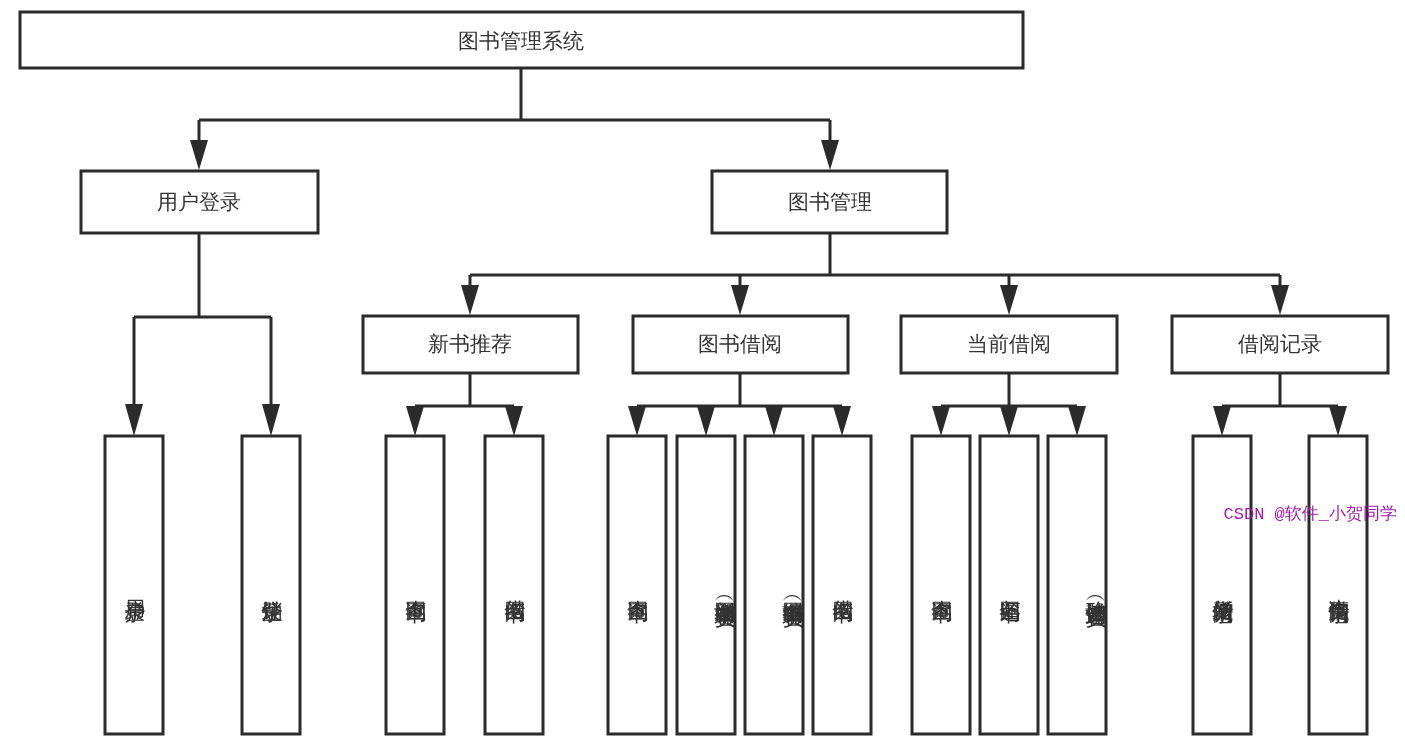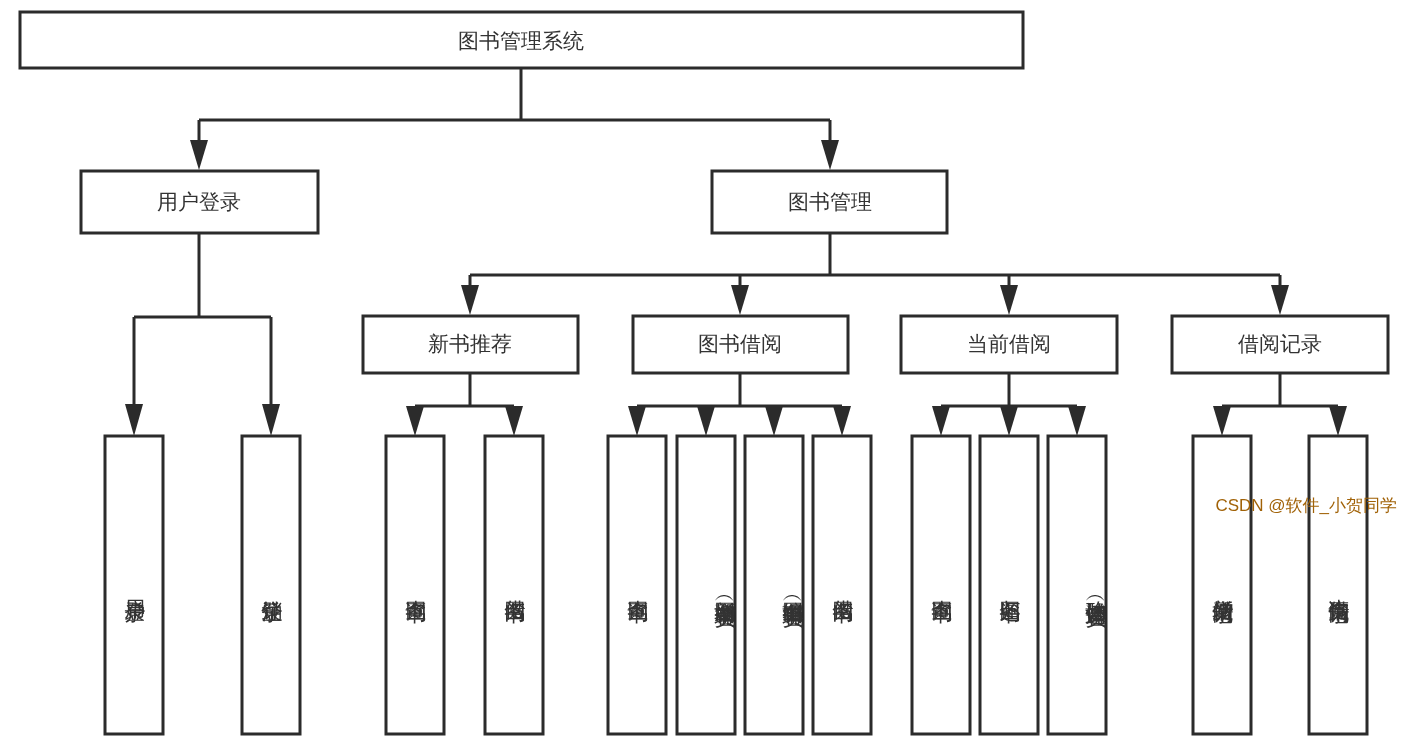--- a/index.html
+++ b/index.html
@@ -58,24 +58,24 @@
     line-height: 1.04;
     color: #333333;
     letter-spacing: 1px;
     text-align: center;
     white-space: nowrap;
     pointer-events: none;
   }
   .watermark {
     position: absolute;
     right: 8px;
-    bottom: 16px;
-    font-family: Liberation Sans, sans-serif;
+    bottom: 8px;
+    font-family: Liberation Mono, monospace;
     font-size: 17px;
-    color: #a16207;
+    color: #a21caf;
     white-space: nowrap;
   }
 </style>
 </head>
 <body>
 
 <div id="diagram-root">
 
   <svg id="tree-svg" viewBox="0 0 1405 747">
 

